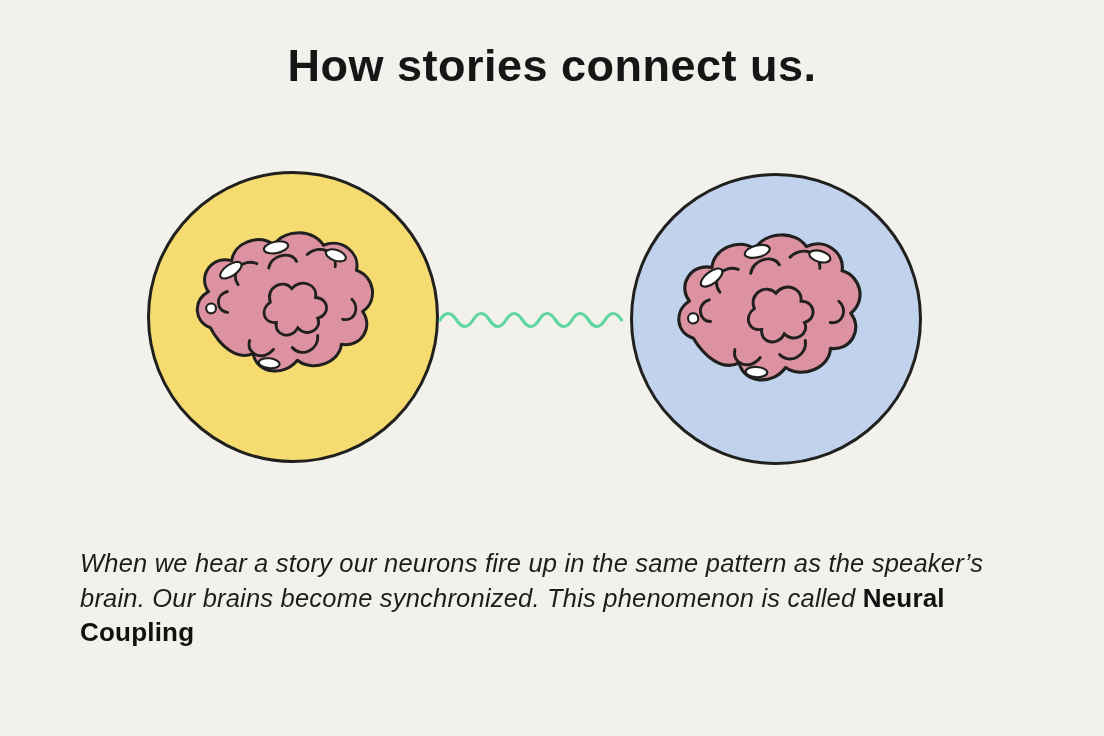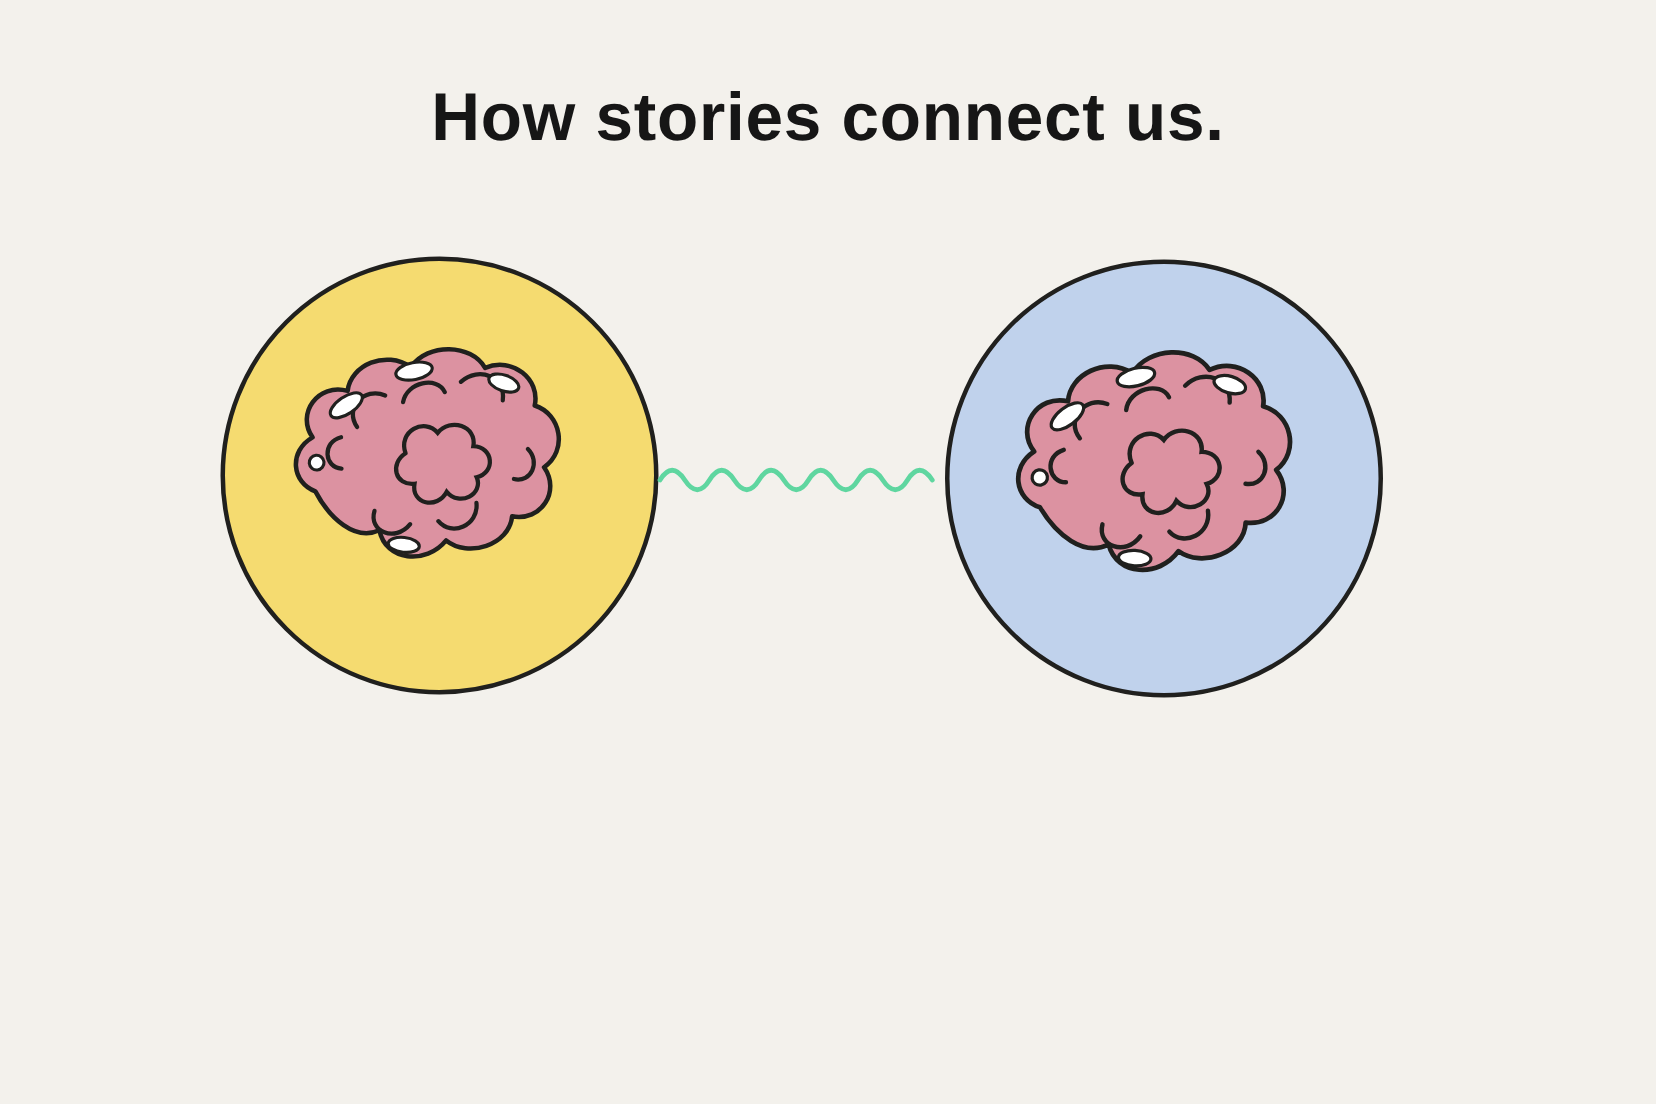--- a/index.html
+++ b/index.html
@@ -9,21 +9,21 @@
     overflow: hidden;
   }
   .canvas {
     position: relative;
     width: 1104px; height: 736px;
     background: #f3f1ec;
     overflow: hidden;
   }
   .title {
     position: absolute;
-    top: 52px; left: 0;
+    top: 40px; left: 0;
     width: 100%;
     margin: 0;
     text-align: center;
     font-size: 45px;
     font-weight: 800;
     letter-spacing: 0.5px;
     color: #161616;
   }
   .circle {
     position: absolute;
@@ -132,14 +132,15 @@
         <ellipse class="hl" cx="27" cy="19" rx="6.5" ry="3" transform="rotate(-28 27 19)"></ellipse>
         <ellipse class="hl" cx="52" cy="9.5" rx="6.5" ry="3" transform="rotate(-5 52 9.5)"></ellipse>
         <ellipse class="hl" cx="83" cy="17" rx="5.5" ry="2.8" transform="rotate(25 83 17)"></ellipse>
         <circle class="hl" cx="14.5" cy="38" r="2.6"></circle>
         <ellipse class="hl" cx="42" cy="70" rx="5.5" ry="2.6" transform="rotate(12 42 70)"></ellipse>
       </svg>
     </div>
 
   </div>
 
+  <p class="caption"><span>When we hear a story our neurons fire up in the same pattern as the speaker’s brain. Our brains become synchronized. This phenomenon is called </span><strong class="term">Neural Coupling</strong></p>
 
 </div>
 
 </body></html>

